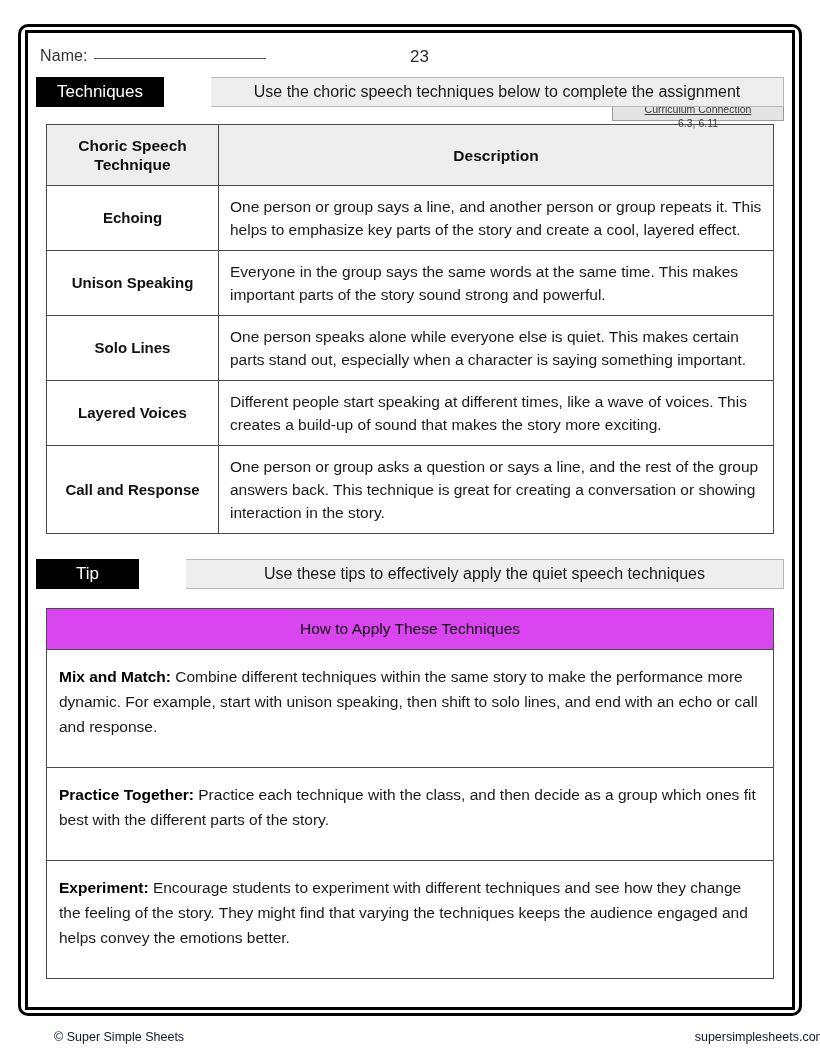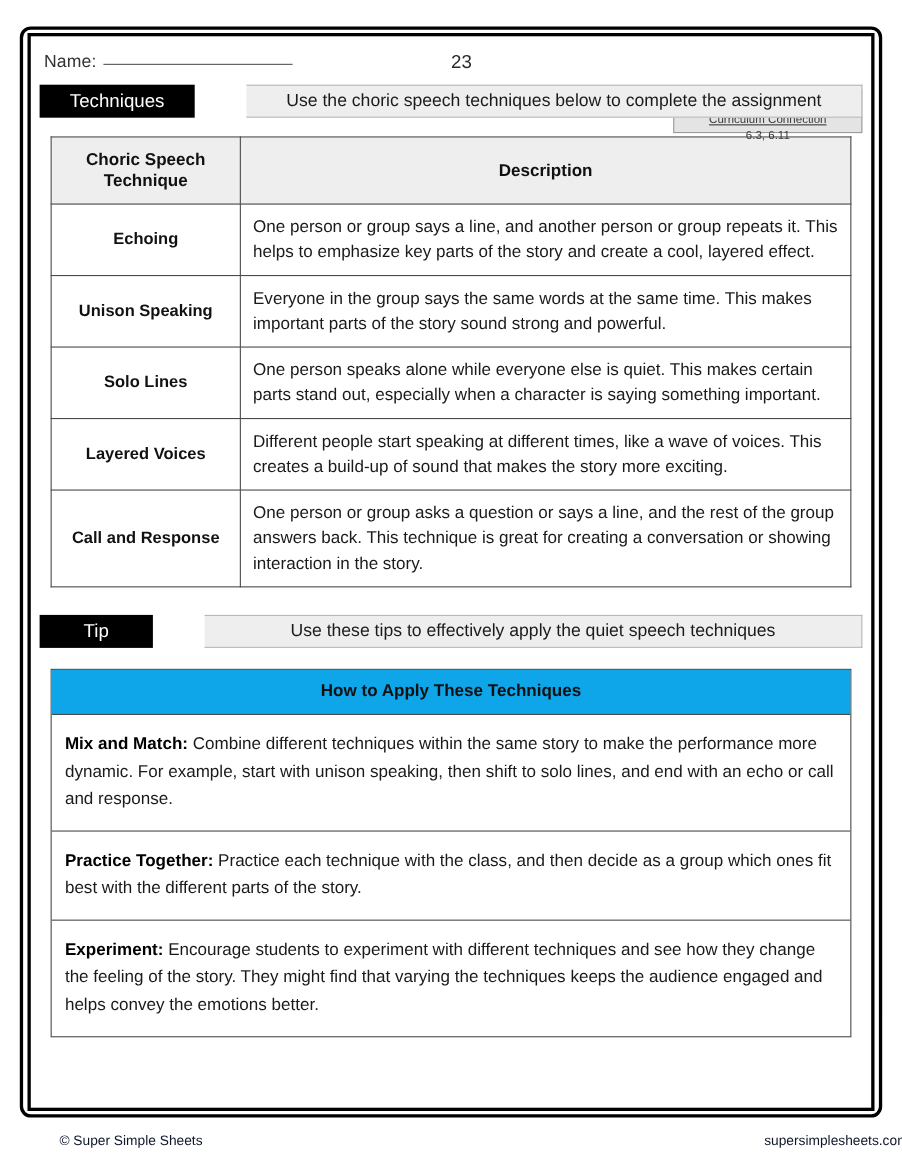--- a/index.html
+++ b/index.html
@@ -115,21 +115,21 @@
   }
   .section-tag {
     background: #000000;
     color: #ffffff;
     font-size: 17px;
     display: flex;
     align-items: center;
     justify-content: center;
     box-sizing: border-box;
   }
-  .tag-techniques { width: 141px; }
+  .tag-techniques { width: 128px; }
   .tag-tip { width: 103px; }
   .section-instruction {
     flex: 1;
     background: #eeeeee;
     border: 1.5px solid #b8b8b8;
     border-left: none;
     box-sizing: border-box;
     display: flex;
     align-items: center;
     justify-content: center;
@@ -176,31 +176,31 @@
     text-align: left;
   }
 
   
   .tips-wrap {
     margin: 19px 18px 0 18px;
     border: 1.5px solid #4a4a4a;
     box-sizing: border-box;
   }
   .tips-head {
-    background: #0ea5e9;
+    background: #d946ef;
     border-bottom: 1.5px solid #4a4a4a;
     text-align: center;
     font-size: 15.5px;
-    font-weight: bold;
+    font-weight: normal;
     padding: 11px 16px;
     color: #111111;
   }
   .tip-row {
     border-bottom: 1.5px solid #4a4a4a;
-    padding: 14px 12px 16px 12px;
+    padding: 14px 12px 28px 12px;
     font-size: 15.5px;
     line-height: 25px;
     color: #1a1a1a;
   }
   .tip-row:last-child { border-bottom: none; }
   .tip-lead {
     font-weight: bold;
     color: #000000;
   }
 

